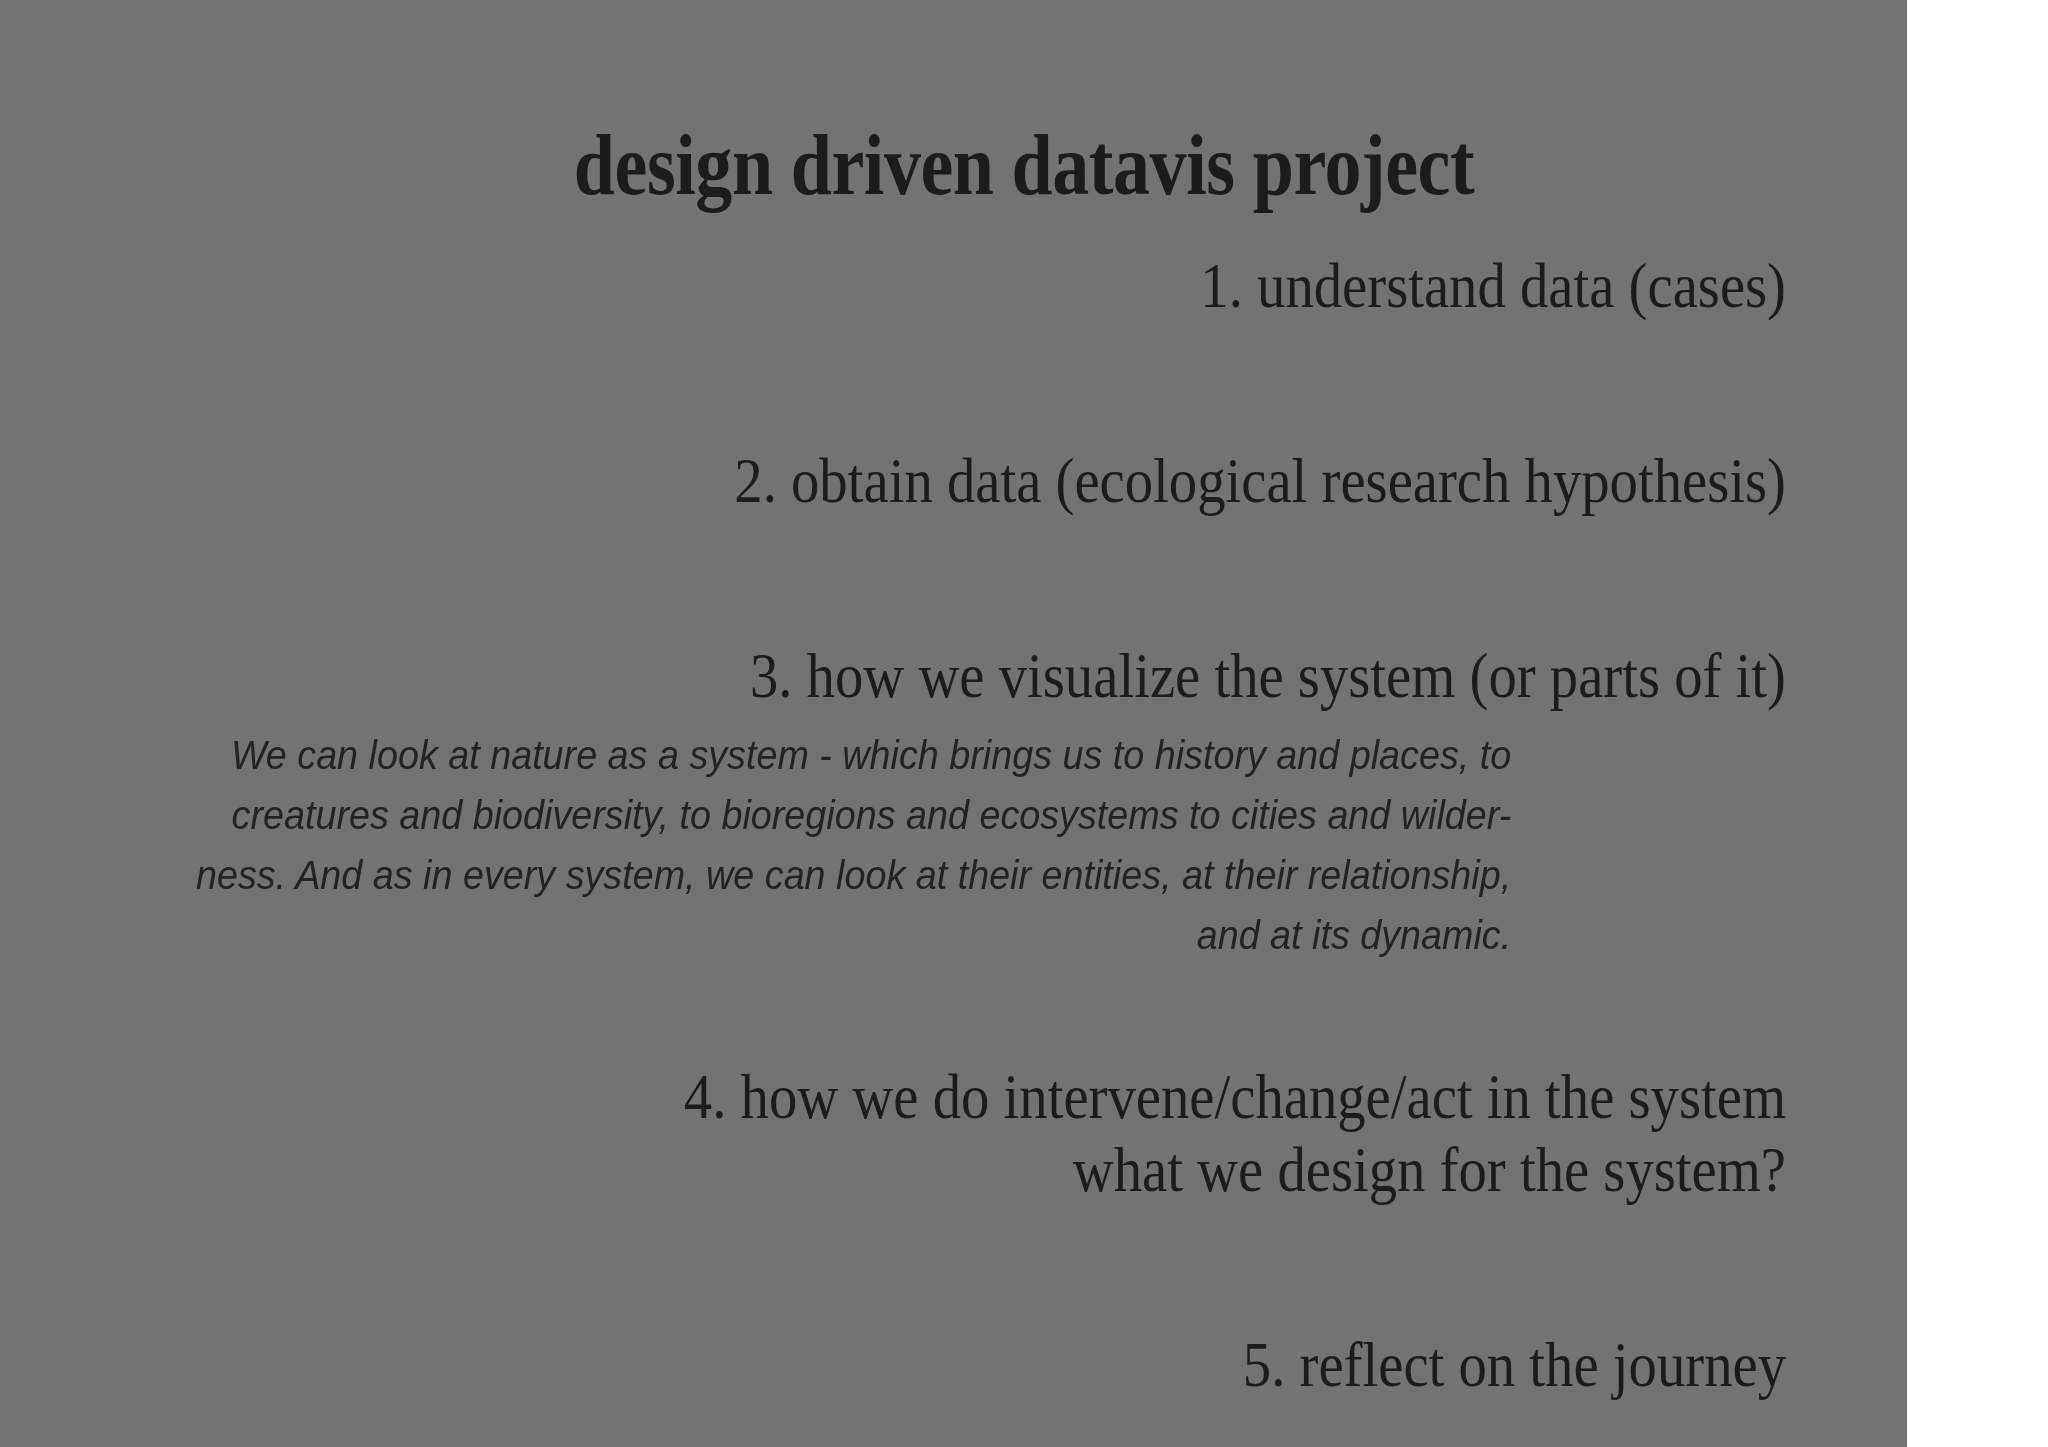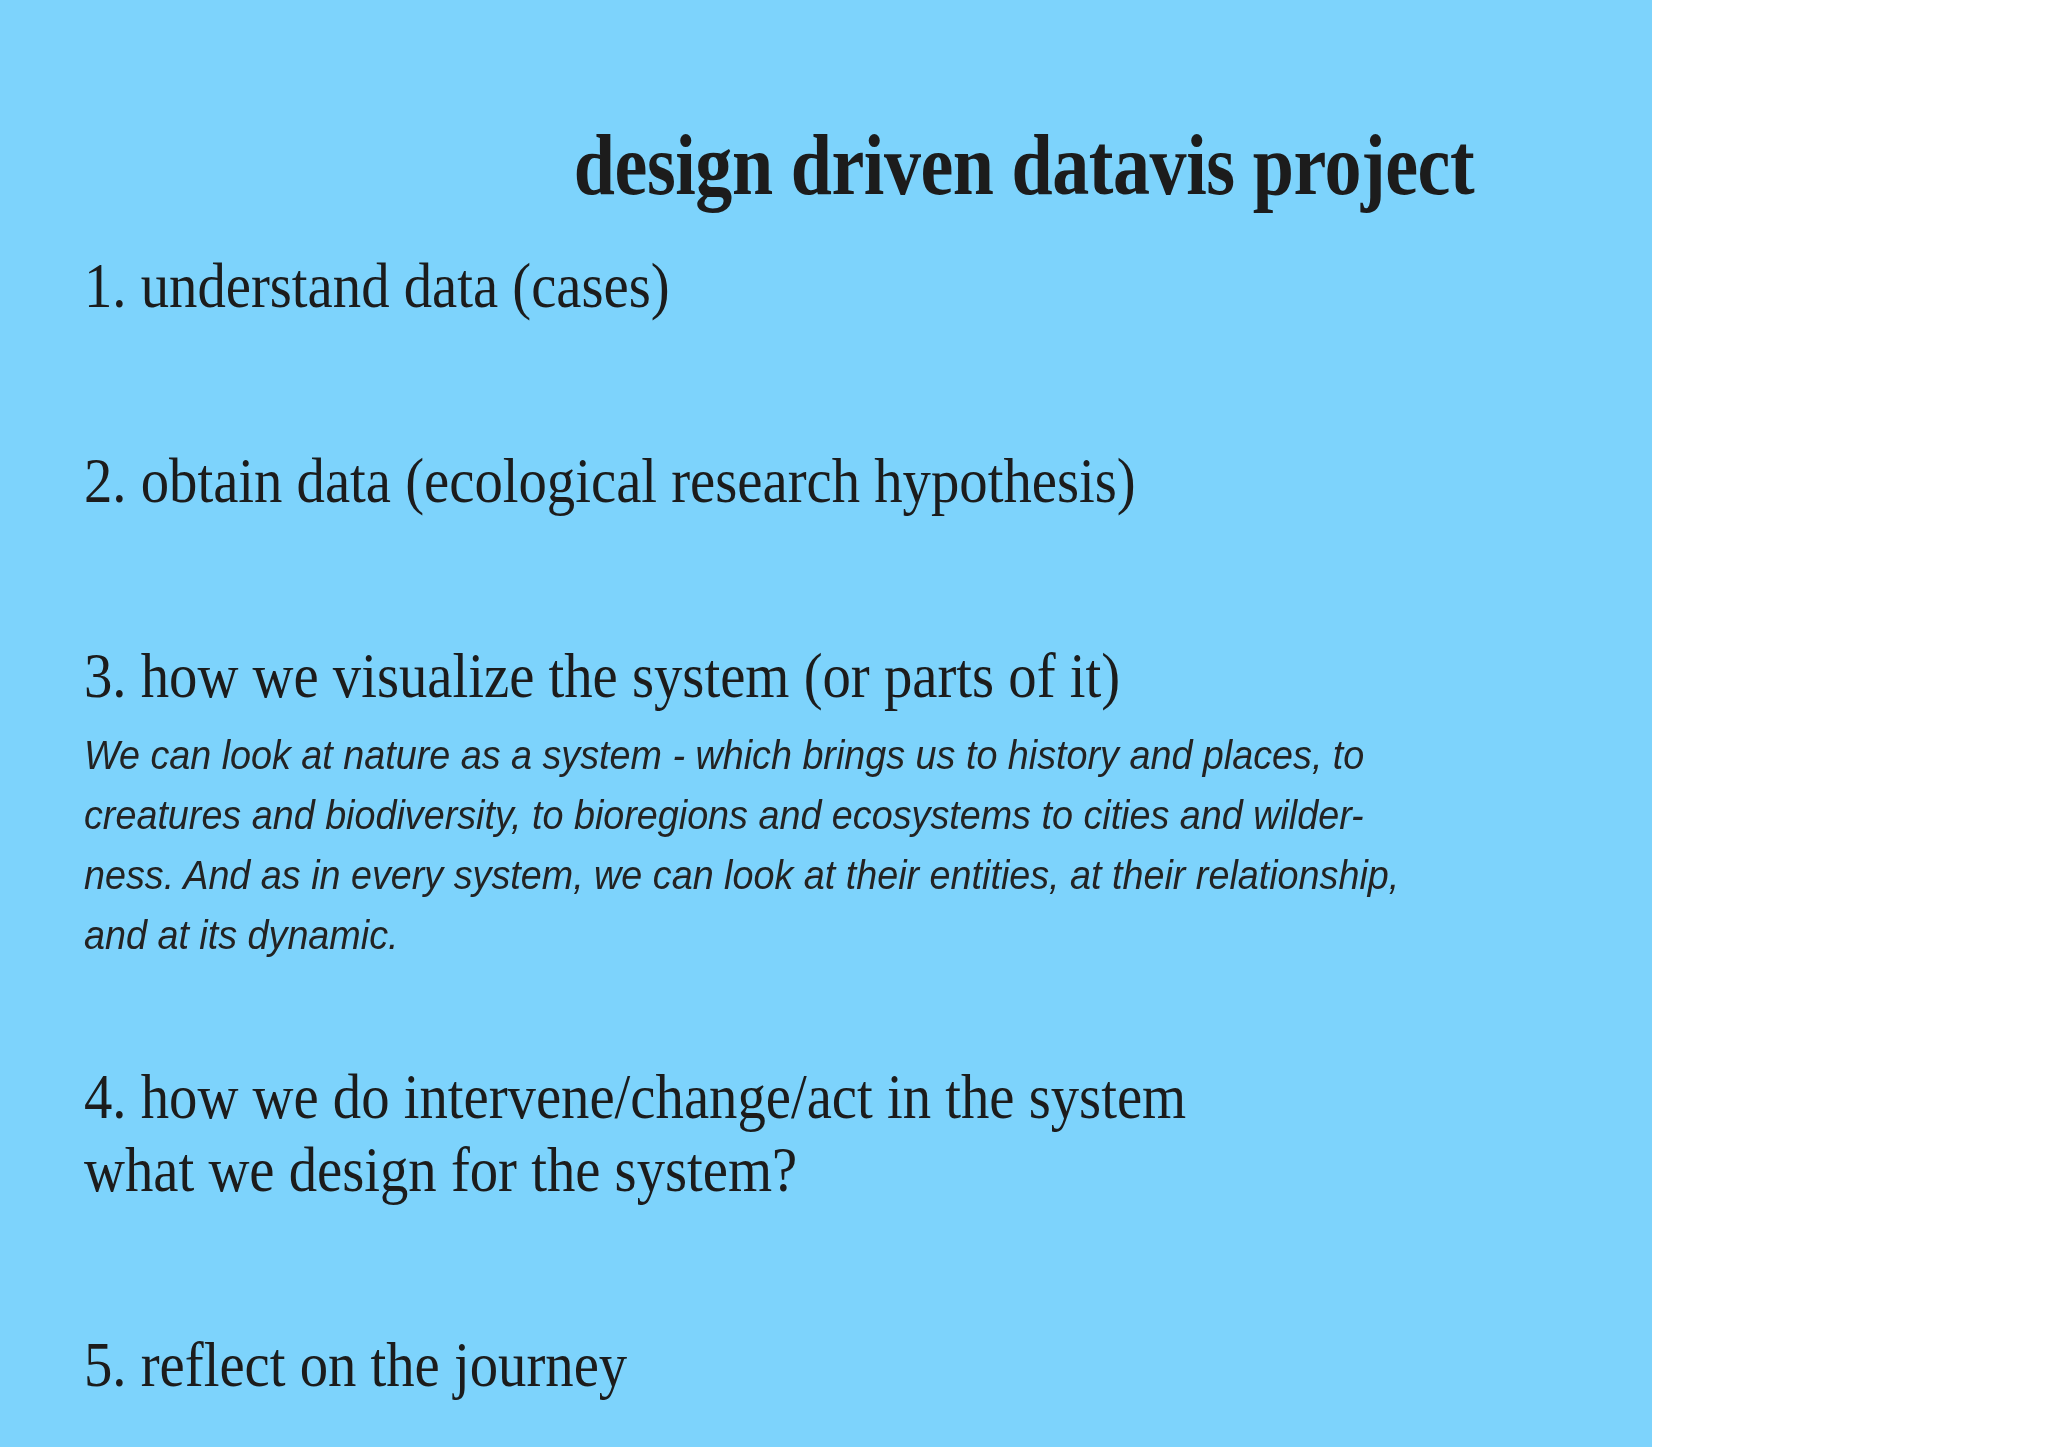--- a/index.html
+++ b/index.html
@@ -11,23 +11,23 @@
     width: 2048px;
     height: 1447px;
     overflow: hidden;
     font-family: "Liberation Serif", "DejaVu Serif", serif;
     color: #1c1c1c;
     -webkit-font-smoothing: antialiased;
   }
 
   #slide {
     position: relative;
-    width: 1652px;
+    width: 1907px;
     height: 1447px;
-    background: #7dd3fc;
+    background: #737373;
     box-sizing: border-box;
   }
 
   
   .slide-title {
     position: absolute;
     top: 62px;
     left: 0;
     width: 2048px;
     text-align: center;
@@ -38,23 +38,24 @@
     letter-spacing: -0.5px;
     transform: scaleX(0.86);
     transform-origin: center top;
     color: #1c1c1c;
     white-space: nowrap;
   }
 
   
   .outline {
     position: absolute;
-    left: 84px;
+    left: 76px;
     top: 250px;
     width: 1900px;
+    text-align: right;
   }
 
   .item {
     font-family: "Liberation Serif", "DejaVu Serif", serif;
     font-weight: 400;
     font-size: 63px;
     line-height: 1.16;
     letter-spacing: 0px;
     color: #1c1c1c;
     transform: scaleX(0.90);

